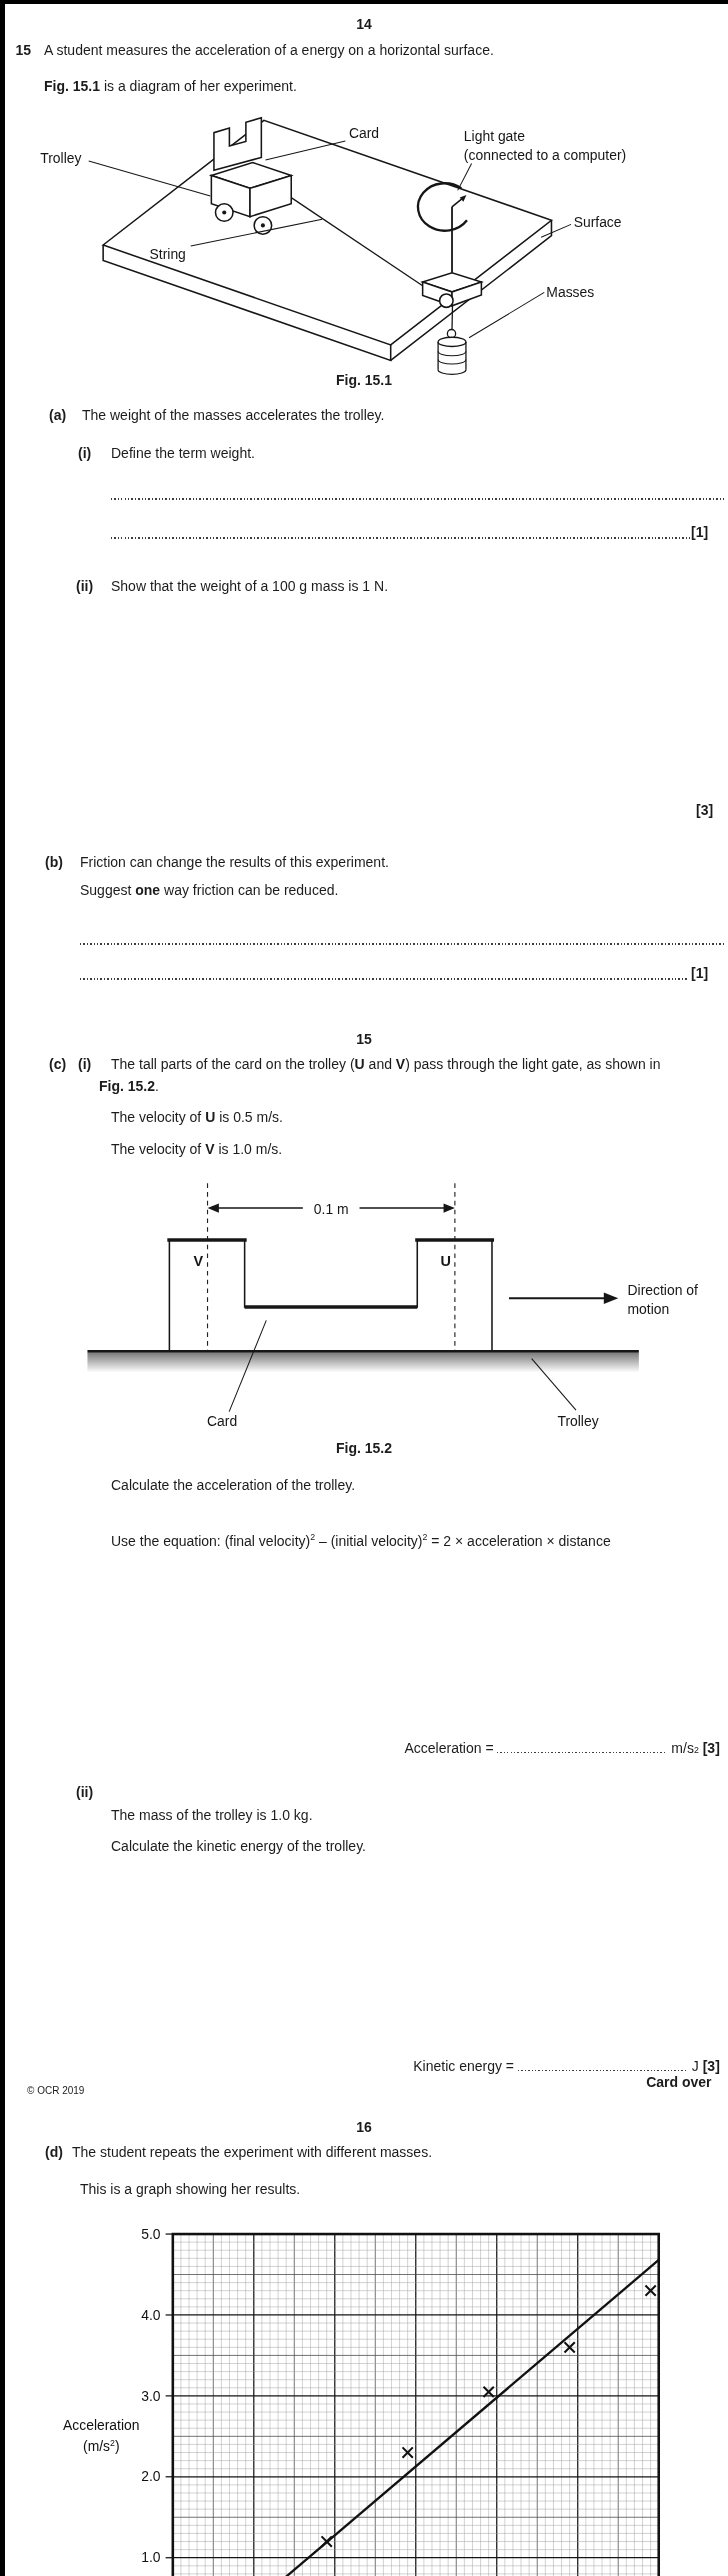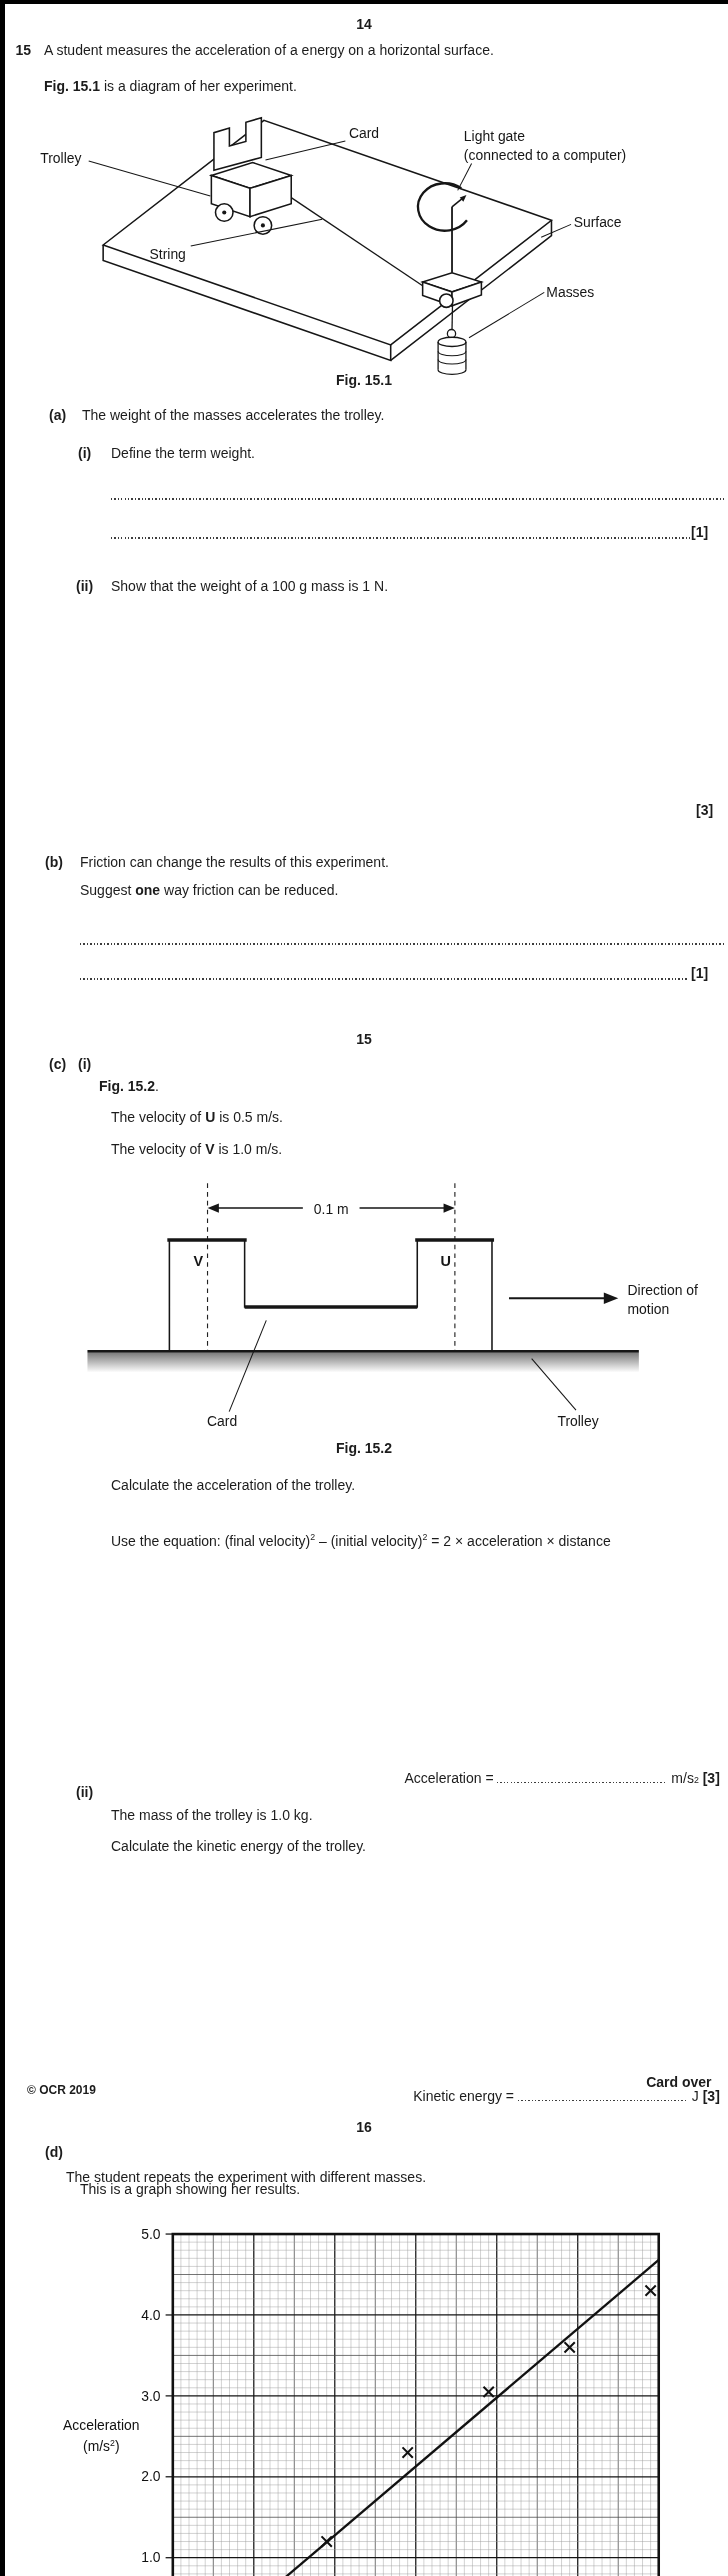--- a/index.html
+++ b/index.html
@@ -1,24 +1,24 @@
 <!DOCTYPE html>
 <html style="font-size:8.2px"><head>
 <meta charset="utf-8">
 <style>
   html,body{margin:0;padding:0;background:#e8e8e8;}
   #canvas{position:relative;width:728px;height:2926px;background:#ffffff;
           font-family:"Liberation Sans",sans-serif;color:#1c1c1c;overflow:hidden;}
   .t{position:absolute;font-size:14px;line-height:17.5px;white-space:nowrap;}
   .b{font-weight:bold;}
-  .sm{font-size:12px;font-weight:bold;}
+  .sm{font-size:10px;}
   .ctr{left:50%;transform:translateX(-50%);}
   .dot{position:absolute;height:1.5px;
        background:repeating-linear-gradient(90deg,#3c3c3c 0 1.3px,transparent 1.3px 3.4px);}
-  .ans{position:absolute;right:8.2px;display:flex;align-items:baseline;font-size:14px;white-space:pre;margin-top:30px;}
+  .ans{position:absolute;right:8.2px;display:flex;align-items:baseline;font-size:14px;white-space:pre;}
   .ansdots{display:inline-block;width:170px;height:1.5px;vertical-align:baseline;
        background:repeating-linear-gradient(90deg,#3c3c3c 0 1.3px,transparent 1.3px 3.4px);}
   sup.sp{font-size:8.8px;}
   .edgebar-left{position:absolute;left:0;top:0;width:5.2px;height:2926px;background:#000;}
   .edgebar-top{position:absolute;left:0;top:0;width:728px;height:4.1px;background:#000;}
   svg{position:absolute;}
   svg path,svg line,svg circle,svg ellipse,svg rect,svg polygon{vector-effect:none;}
   .figtext{font-size:27px;font-family:"Liberation Sans",sans-serif;fill:#161616;}
   .figbold{font-weight:bold;font-size:28px;}
   .gtick{font-size:27px;font-family:"Liberation Sans",sans-serif;fill:#111;}
@@ -123,20 +123,21 @@
   <div class="t" style="left:80px;top:882px;"><span>Suggest </span><span class="b">one</span><span> way friction can be reduced.</span></div>
 
   <div class="dot" style="left:80px;top:943px;width:644px;"></div>
   <div class="dot" style="left:80px;top:978px;width:609px;"></div>
   <div class="t b" style="left:691px;top:965px;">[1]</div>
 
   <div class="t b ctr" style="top:1031px;">15</div>
 
   <div class="t b" style="left:49px;top:1056px;">(c)</div>
   <div class="t b" style="left:78px;top:1056px;">(i)</div>
+  <div class="t" style="left:111px;top:1056px;"><span>The tall parts of the card on the trolley (</span><span class="b">U</span><span> and </span><span class="b">V</span><span>) pass through the light gate, as shown in</span></div>
   <div class="t" style="left:99px;top:1078px;"><span class="b">Fig. 15.2</span><span>.</span></div>
 
   <div class="t" style="left:111px;top:1109px;"><span>The velocity of </span><span class="b">U</span><span> is 0.5 m/s.</span></div>
   <div class="t" style="left:111px;top:1141px;"><span>The velocity of </span><span class="b">V</span><span> is 1.0 m/s.</span></div>
 
   <svg style="left:72px;top:1177px;" width="639" height="258" viewBox="0 0 1240 500">
     <defs>
       <linearGradient id="surfgrad" x1="0" y1="0" x2="0" y2="1">
         <stop offset="0" stop-color="#7d7d7d"></stop>
         <stop offset="1" stop-color="#ffffff"></stop>
@@ -195,21 +196,21 @@
   <div class="ans" style="top:2058px;">
     <span>Kinetic energy = </span><span class="ansdots"></span><span> J</span><span class="b"> [3]</span>
   </div>
 
   <div class="t b" style="right:16.5px;top:2074px;left:auto;">Card over</div>
   <div class="t sm" style="left:27px;top:2082px;">© OCR 2019</div>
 
   <div class="t b ctr" style="top:2119px;">16</div>
 
   <div class="t b" style="left:45px;top:2144px;">(d)</div>
-  <div class="t" style="left:66px;top:2144px;margin-top:25px;">The student repeats the experiment with different masses.</div>
+  <div class="t" style="left:72px;top:2144px;">The student repeats the experiment with different masses.</div>
   <div class="t" style="left:80px;top:2181px;">This is a graph showing her results.</div>
 
   <svg id="graph-svg" style="left:52px;top:2215px;" width="639" height="489" viewBox="0 0 1240 950">
       <line x1="234" y1="37" x2="234" y2="823" stroke="#141414" stroke-width="2.4"></line>
       <line x1="249.73333333333332" y1="37" x2="249.73333333333332" y2="823" stroke="#9d9d9d" stroke-width="0.9"></line>
       <line x1="265.46666666666664" y1="37" x2="265.46666666666664" y2="823" stroke="#9d9d9d" stroke-width="0.9"></line>
       <line x1="281.2" y1="37" x2="281.2" y2="823" stroke="#9d9d9d" stroke-width="0.9"></line>
       <line x1="296.93333333333334" y1="37" x2="296.93333333333334" y2="823" stroke="#9d9d9d" stroke-width="0.9"></line>
       <line x1="312.66666666666663" y1="37" x2="312.66666666666663" y2="823" stroke="#4a4a4a" stroke-width="1.5"></line>
       <line x1="328.40000000000003" y1="37" x2="328.40000000000003" y2="823" stroke="#9d9d9d" stroke-width="0.9"></line>

